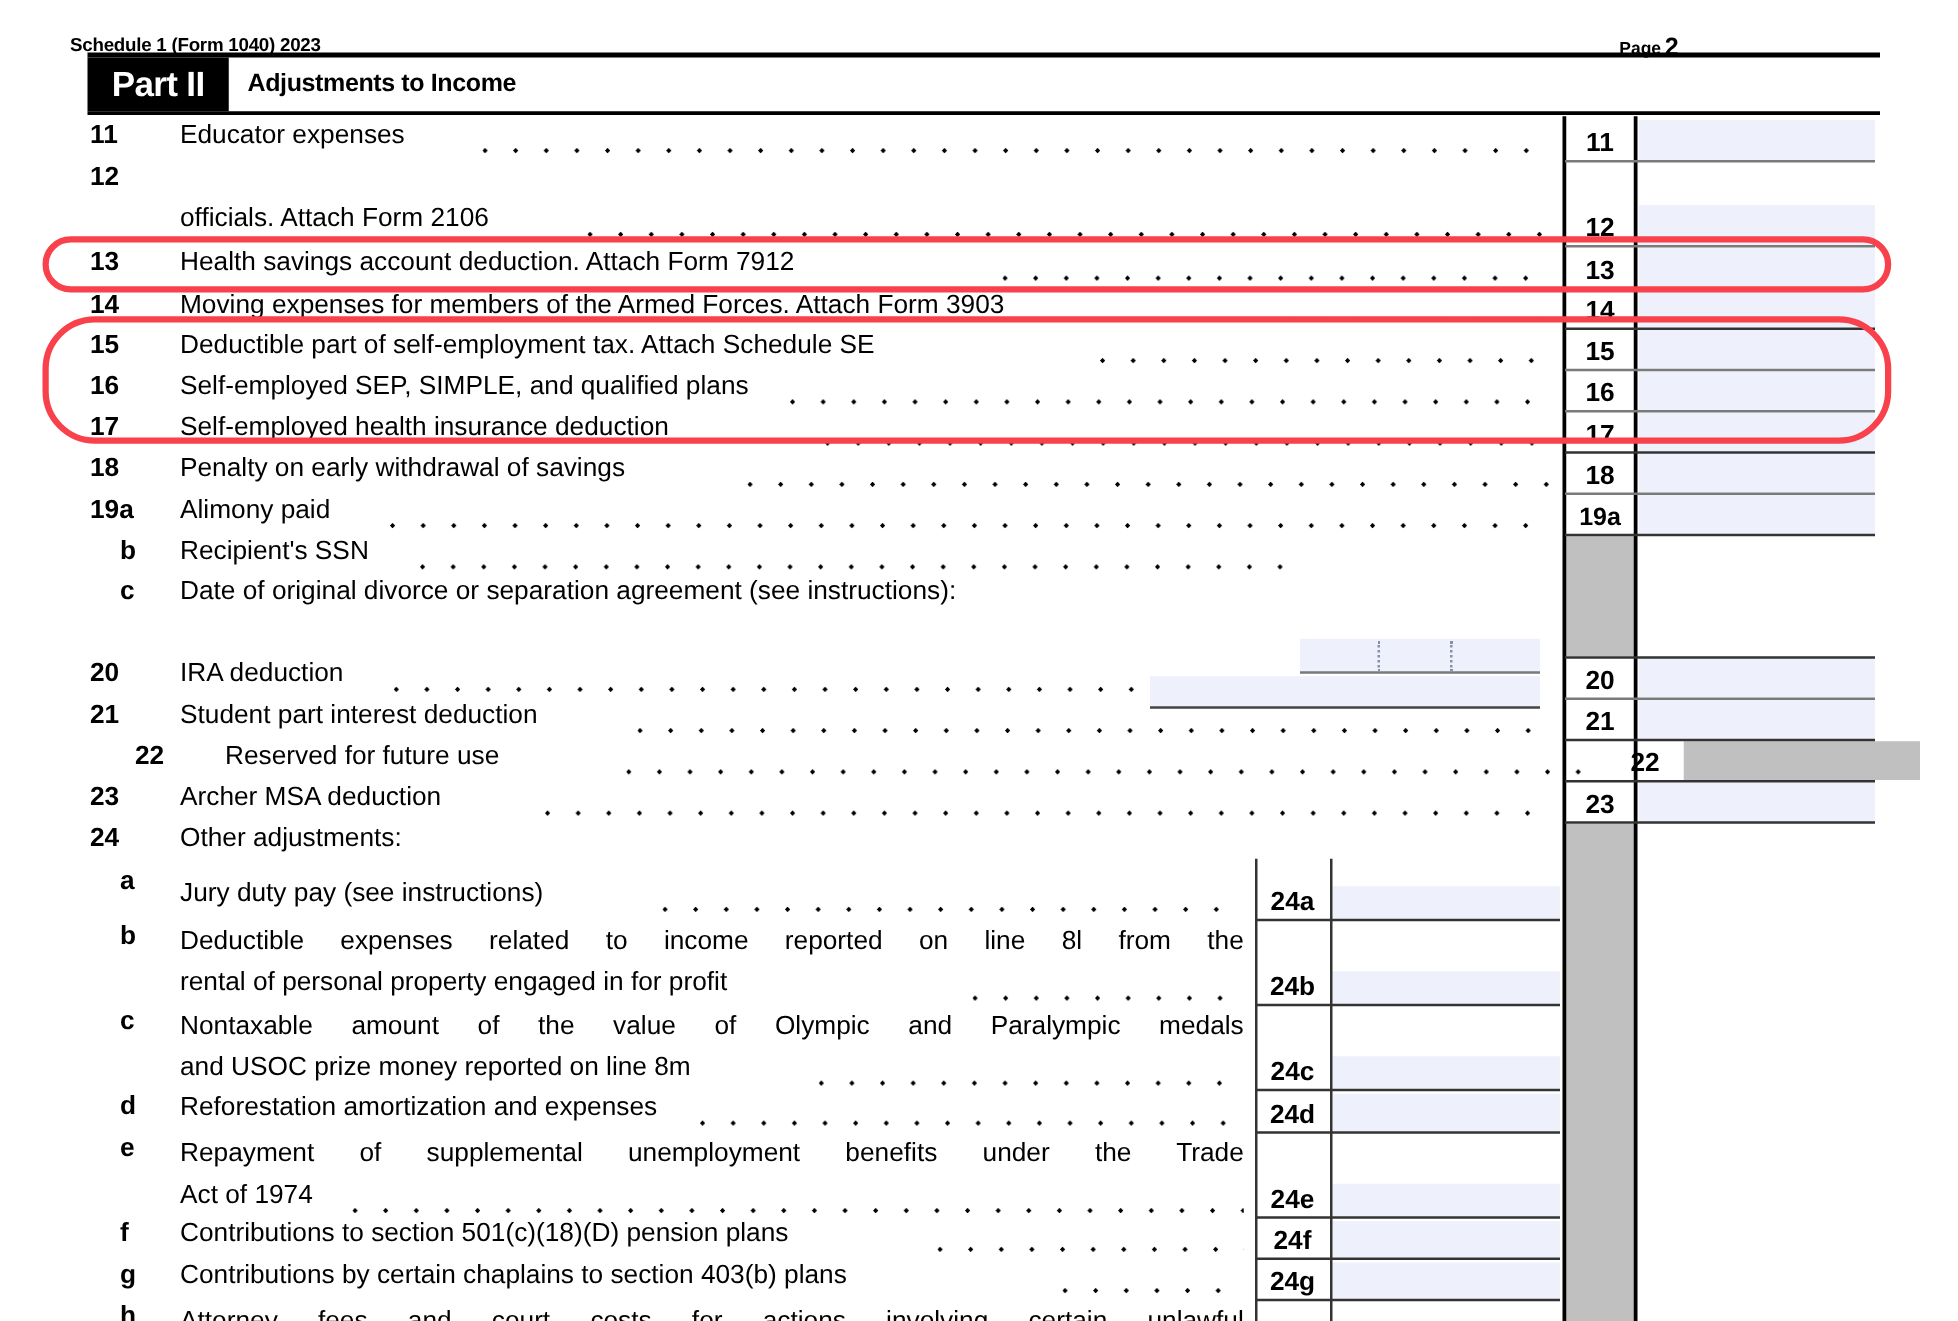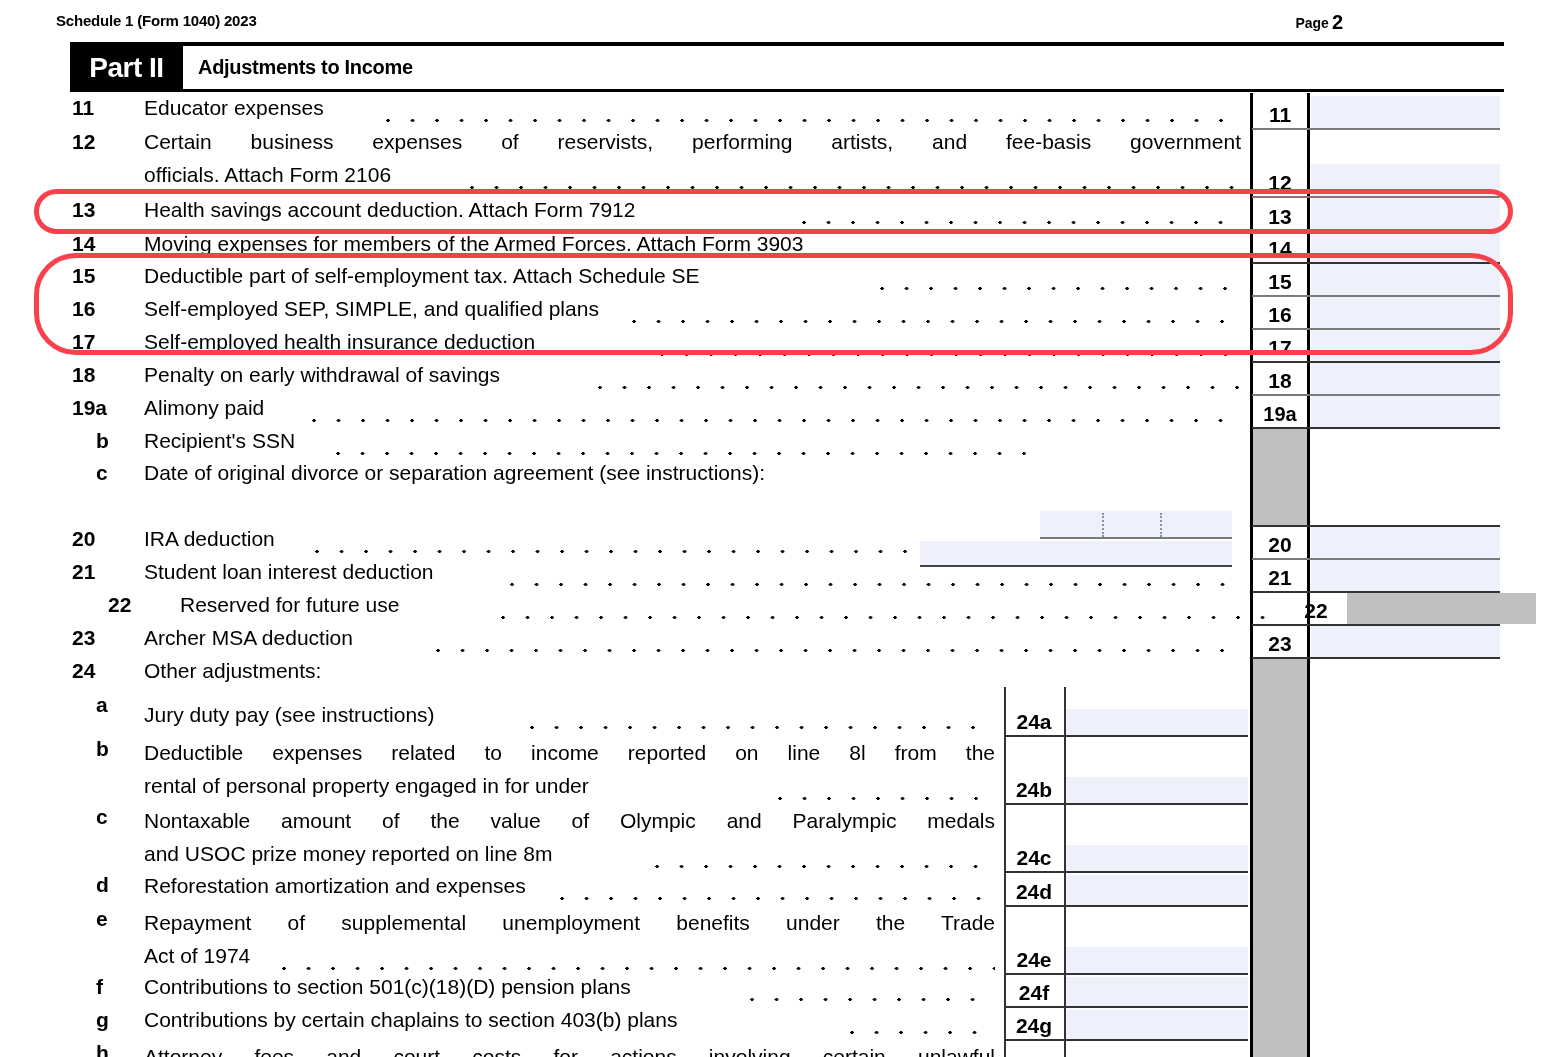--- a/index.html
+++ b/index.html
@@ -11,21 +11,21 @@
     width: 1566px; height: 1057px;
     position: relative;
     font-family: "Liberation Sans", sans-serif;
     color: #000;
     overflow: hidden;
   }
 
   
   #form-header {
     position: absolute;
-    left: 0; top: 0; width: 1405px; height: 40px; padding-left: 29px;
+    left: 0; top: 16px; width: 1405px; height: 40px; padding-left: 29px;
   }
   #form-id {
     position: absolute; left: 56px; top: 12px;
     font-size: 15px; font-weight: bold; letter-spacing: -0.2px;
     white-space: nowrap;
   }
   #page-label {
     position: absolute; right: 62px; top: 11px;
     font-size: 14px; font-weight: bold; white-space: nowrap;
   }
@@ -197,21 +197,20 @@
     <div class="ln">11</div>
     <div class="desc">Educator expenses</div>
     <div class="leader" style="left:386px; top:14px; width:855px;"></div>
     <div class="numbox" style="top:0; height:32px;">11</div>
     <div class="money" style="top:0; height:32px;"></div>
   </div>
   <div class="hline" style="top:35px;"></div>
 
   <div class="row" style="top:37px; height:66px;padding-left:11px;">
     <div class="ln">12</div>
-    <div class="desc just" style="left:144px; top:0; width:1097px;">Certain business expenses of reservists, performing artists, and fee-basis government</div>
     <div class="desc" style="left:144px; top:33px;">officials. Attach Form 2106</div>
     <div class="leader" style="left:470px; top:47px; width:771px;"></div>
     <div class="numbox" style="top:0; height:66px;">12</div>
     <div class="money" style="top:34px; height:32px;"></div>
   </div>
   <div class="hline" style="top:103px;"></div>
 
   <div class="row" style="top:105px; height:32px;">
     <div class="ln">13</div>
     <div class="desc">Health savings account deduction. Attach Form 7912</div>
@@ -293,21 +292,21 @@
     <div class="ln">20</div>
     <div class="desc">IRA deduction</div>
     <div class="leader" style="left:315px; top:14px; width:926px;"></div>
     <div class="numbox" style="top:0; height:31px;">20</div>
     <div class="money" style="top:0; height:31px;"></div>
   </div>
   <div class="hline" style="top:465px;"></div>
 
   <div class="row" style="top:467px; height:31px;">
     <div class="ln">21</div>
-    <div class="desc">Student loan interest deduction</div>
+    <div class="desc">Student part interest deduction</div>
     <div class="leader" style="left:510px; top:14px; width:731px;"></div>
     <div class="numbox" style="top:0; height:31px;">21</div>
     <div class="money" style="top:0; height:31px;"></div>
   </div>
   <div class="hline dark" style="top:498px;"></div>
 
   <div class="row" style="top:500px; height:31px;margin-left:36px;">
     <div class="ln">22</div>
     <div class="desc">Reserved for future use</div>
     <div class="leader" style="left:465px; top:14px; width:776px;"></div>
@@ -342,21 +341,21 @@
     <div class="sub-numbox" style="top:0; height:42px;">24a</div>
     <div class="sub-money" style="top:0; height:42px;">
         <div class="band"></div>
       </div>
   </div>
   <div class="sub-hline" style="top:642px;"></div>
 
   <div class="row" style="top:644px; height:66px;">
     <div class="ln sub">b</div>
     <div class="desc just" style="left:144px; top:4px; width:851px;">Deductible expenses related to income reported on line 8l from the</div>
-    <div class="desc" style="left:144px; top:37px;">rental of personal property engaged in for under</div>
+    <div class="desc" style="left:144px; top:37px;">rental of personal property engaged in for profit</div>
     <div class="leader" style="left:778px; top:51px; width:217px;"></div>
     <div class="sub-numbox" style="top:0; height:66px;">24b</div>
     <div class="sub-money" style="top:0; height:66px;">
         <div class="band"></div>
       </div>
   </div>
   <div class="sub-hline" style="top:710px;"></div>
 
   <div class="row" style="top:712px; height:66px;">
     <div class="ln sub">c</div>

